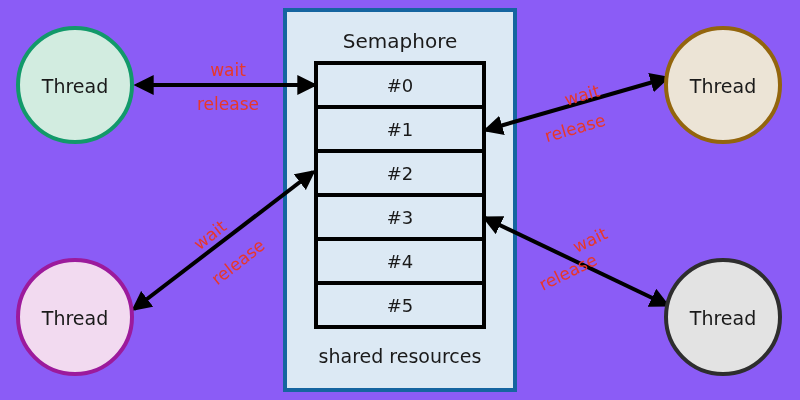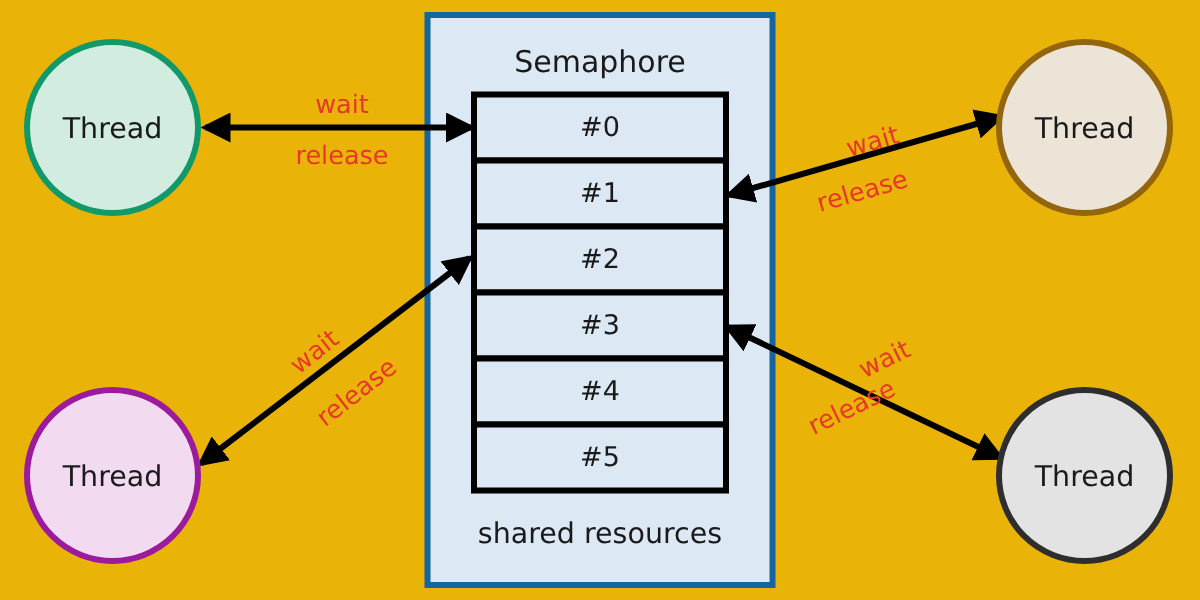--- a/index.html
+++ b/index.html
@@ -11,21 +11,21 @@
   body {
     width: 800px;
     height: 400px;
     overflow: hidden;
     font-family: "DejaVu Sans", "Liberation Sans", sans-serif;
   }
   #diagram-root {
     position: relative;
     width: 800px;
     height: 400px;
-    background: #eab308;
+    background: #8b5cf6;
   }
   svg.canvas {
     position: absolute;
     left: 0;
     top: 0;
     width: 800px;
     height: 400px;
   }
   .thread-label {
     font-family: "DejaVu Sans", "Liberation Sans", sans-serif;

